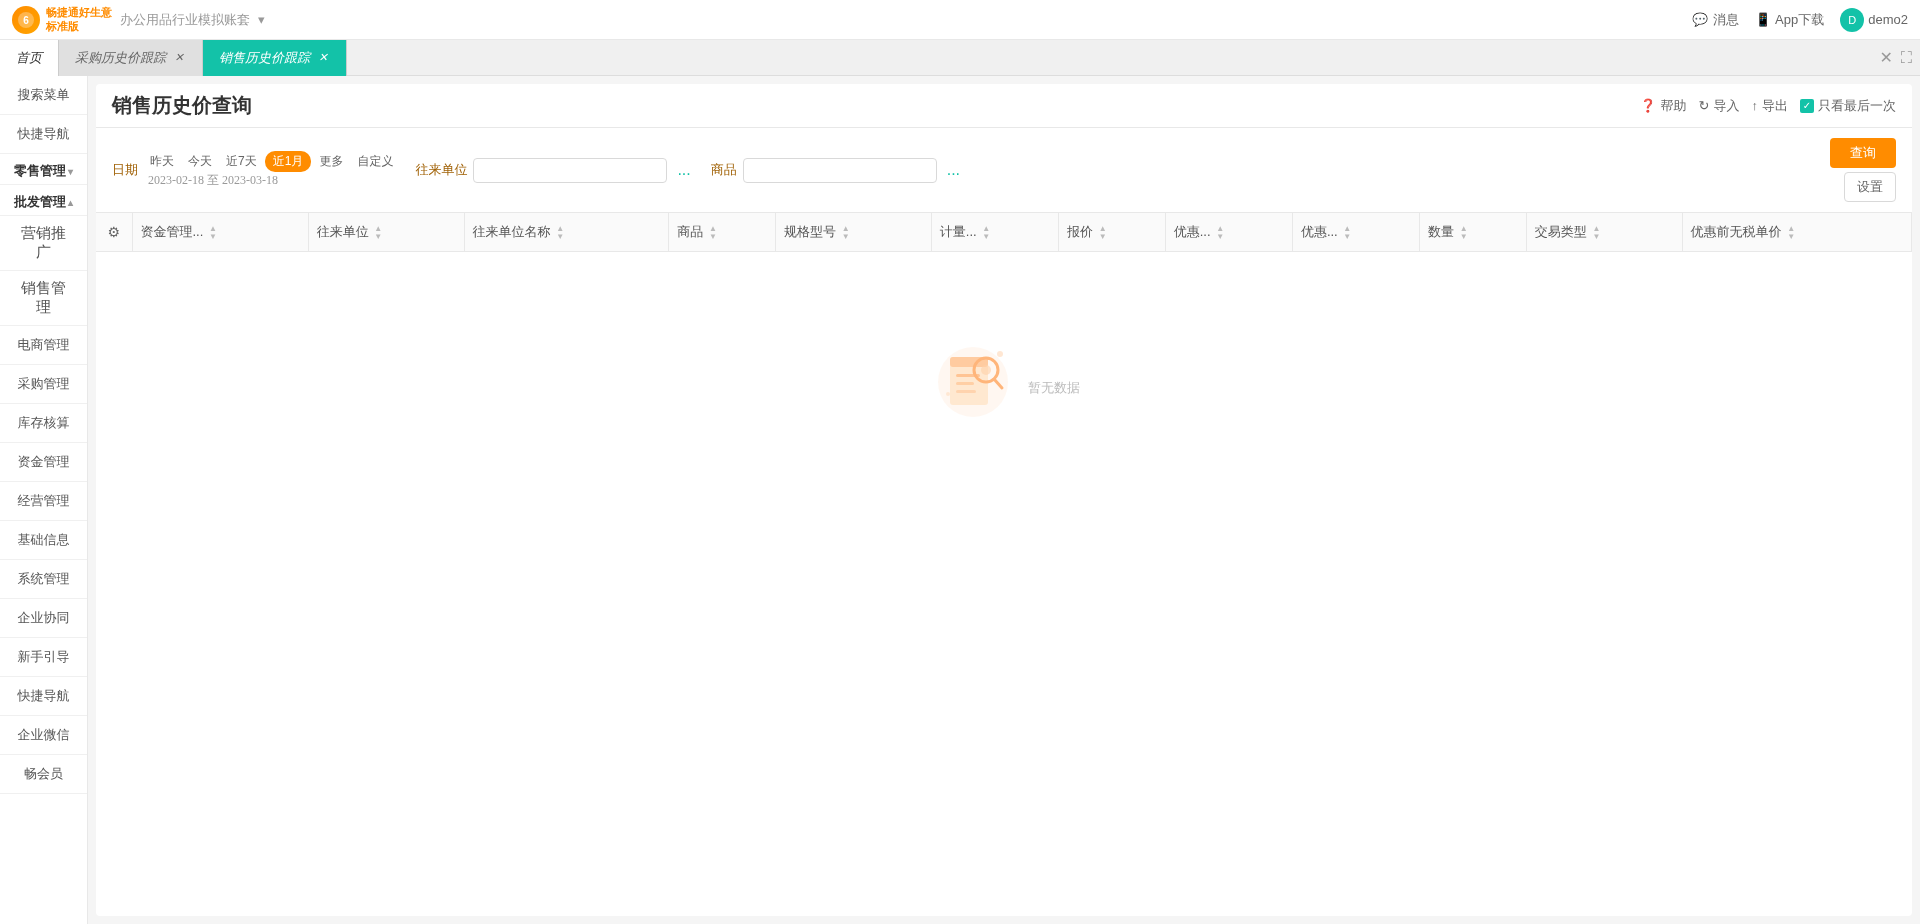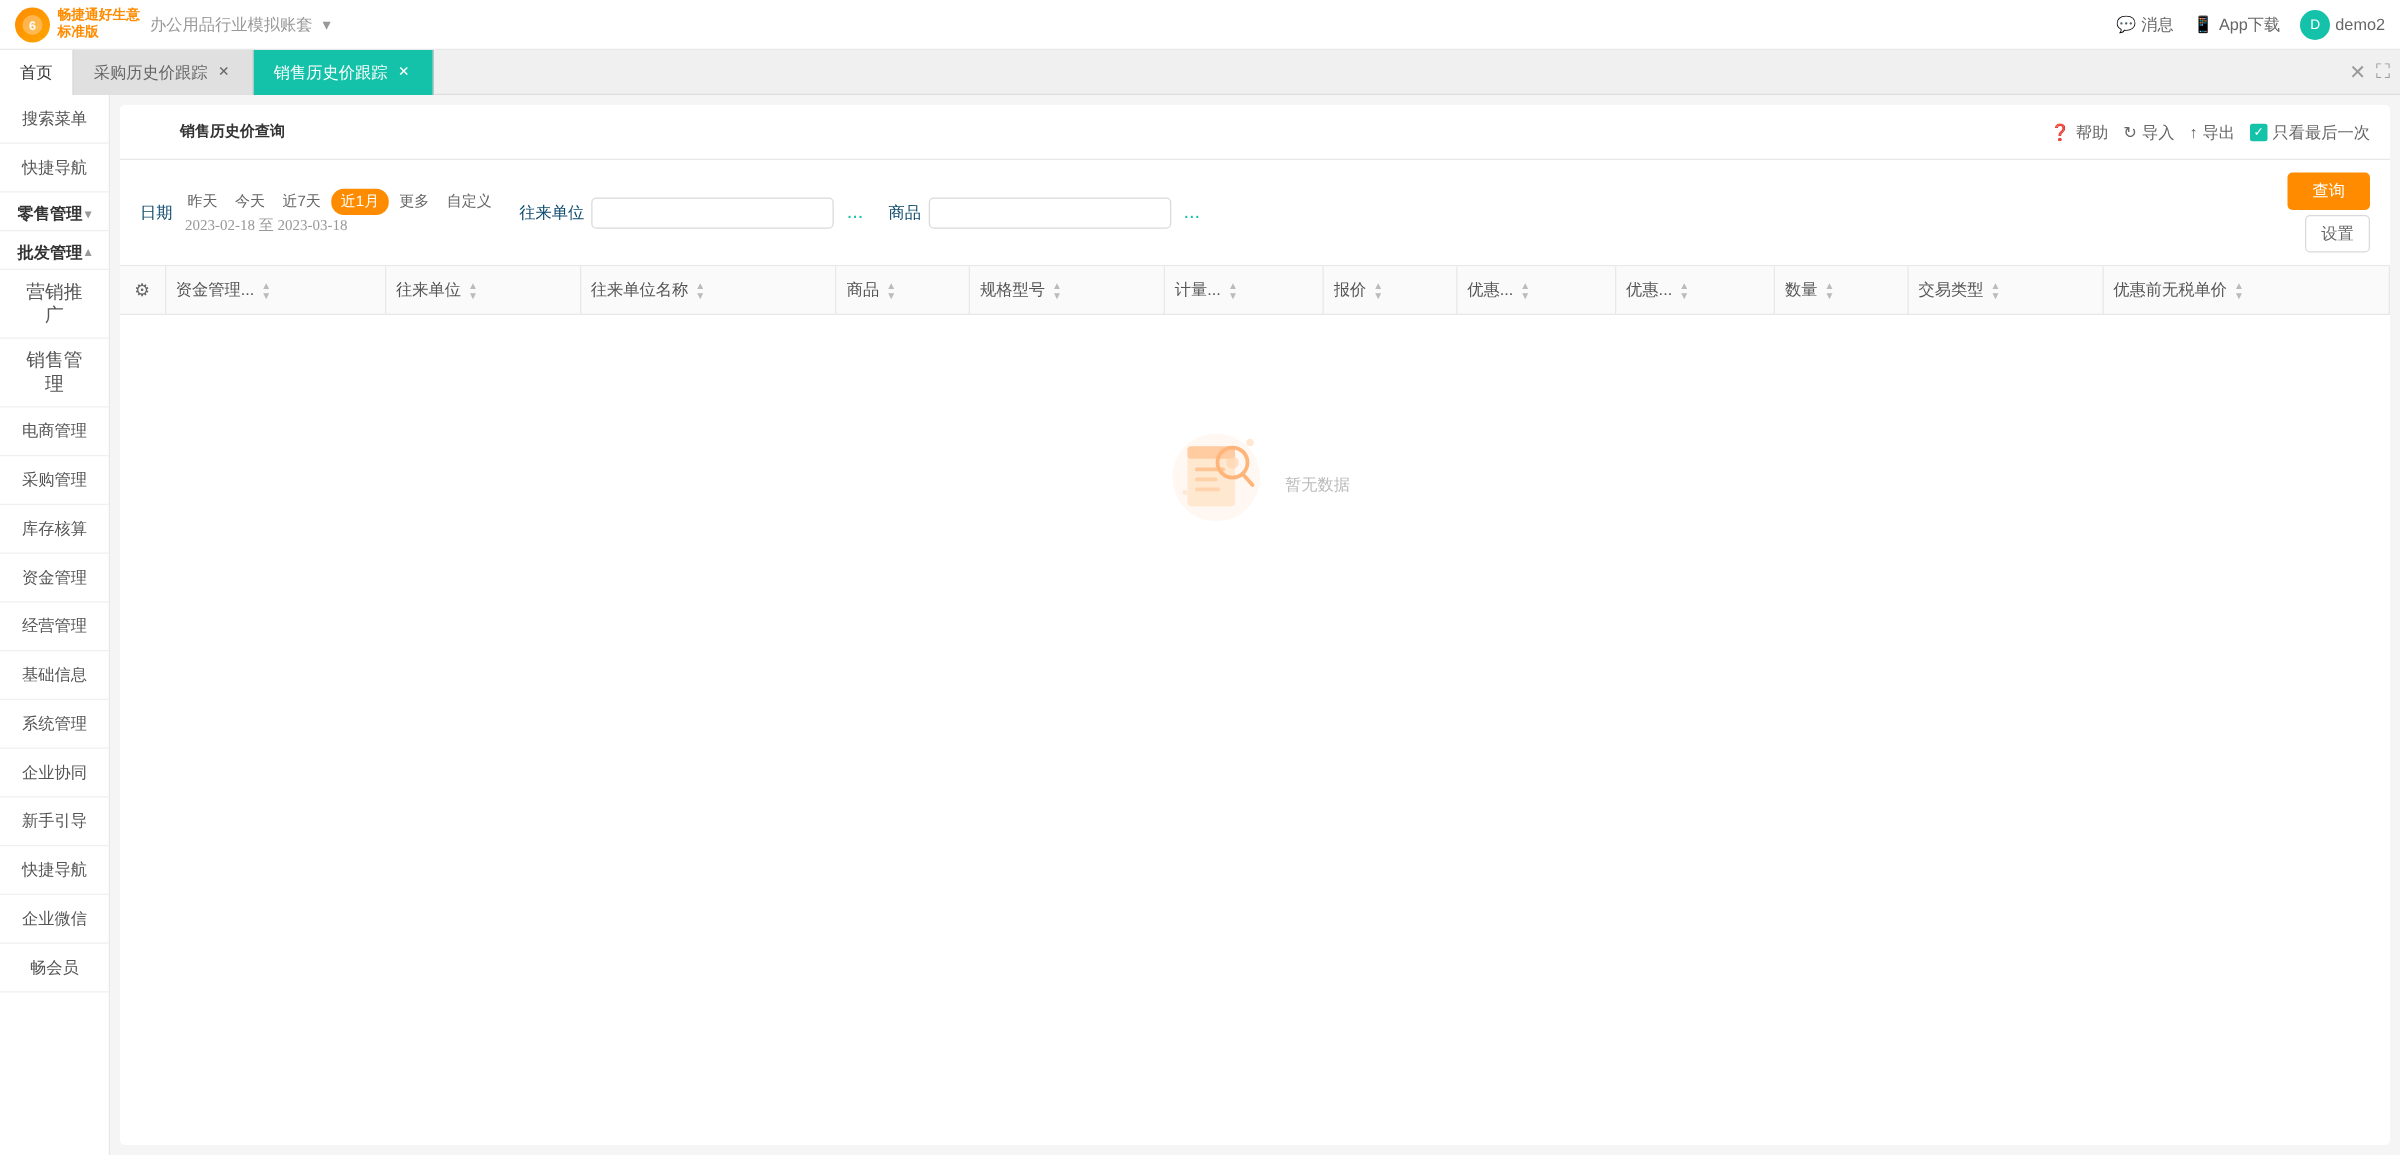--- a/index.html
+++ b/index.html
@@ -77,20 +77,21 @@
       padding: 0 16px;
       display: flex;
       align-items: center;
       gap: 6px;
       cursor: pointer;
       font-size: 13px;
       color: #666;
       background: #e0e0e0;
       border-right: 1px solid #ccc;
       white-space: nowrap;
+      font-style: italic;
     }
     .tab-item.active {
       background: #13c2a8;
       color: #fff;
     }
     .tab-item.home {
       background: #fff;
       color: #333;
     }
     .tab-close {
@@ -193,24 +194,23 @@
     .page-title-bar {
       height: 44px;
       display: flex;
       align-items: center;
       justify-content: space-between;
       padding: 0 16px;
       border-bottom: 1px solid #e8e8e8;
       flex-shrink: 0;
     }
     .page-title {
-      font-size: 12px;
+      font-size: 20px;
       font-weight: bold;
       color: #333;
-      margin-left: 32px;
     }
     .page-actions {
       display: flex;
       align-items: center;
       gap: 12px;
       color: #666;
       font-size: 13px;
     }
     .page-action-item {
       display: flex;
@@ -244,21 +244,21 @@
       border-bottom: 1px solid #e8e8e8;
       flex-wrap: wrap;
       flex-shrink: 0;
     }
     .filter-group {
       display: flex;
       align-items: center;
       gap: 6px;
     }
     .filter-label {
-      color: #0c4a6e;
+      color: #a16207;
       font-size: 13px;
       white-space: nowrap;
     }
     .date-options {
       display: flex;
       align-items: center;
       gap: 2px;
     }
     .date-btn {
       padding: 2px 6px;

